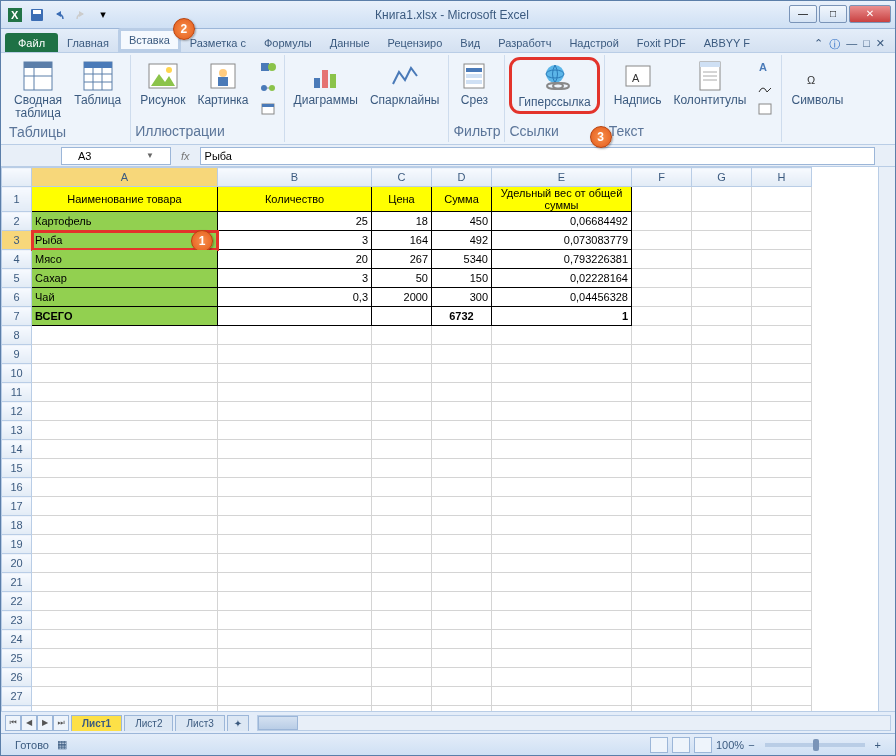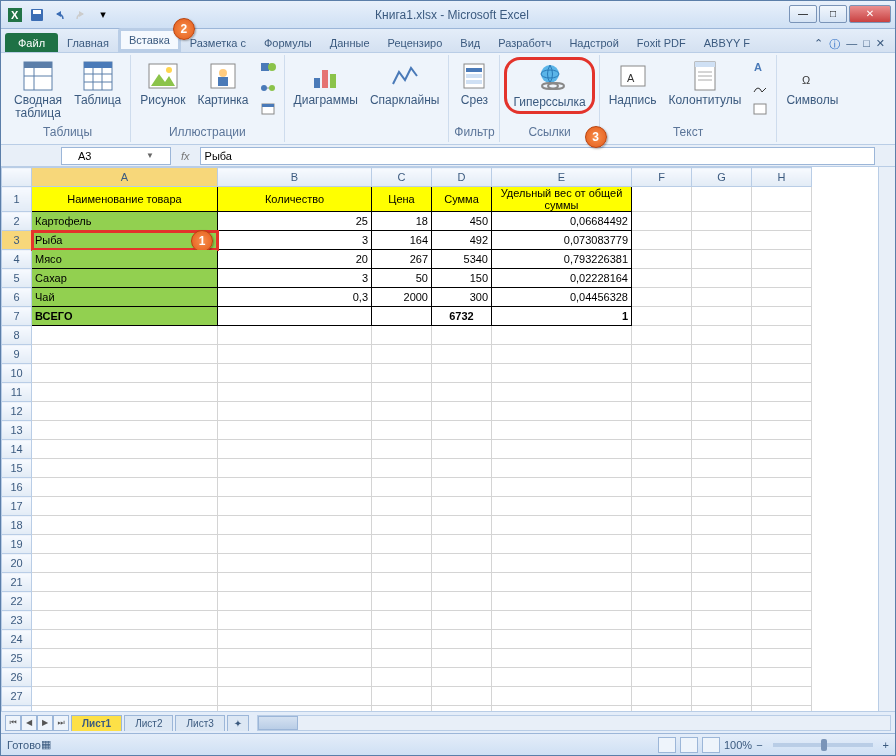--- a/index.html
+++ b/index.html
@@ -13,28 +13,28 @@
 .winbtn{width:28px;height:18px;border:1px solid #7a94b8;background:linear-gradient(#f2f7fd,#d5e3f4);display:flex;align-items:center;justify-content:center;font-size:10px;margin-left:2px;border-radius:2px}
 .winbtn.close{background:linear-gradient(#ea8f8f,#c94141);color:#fff;width:42px}
 .tabs{height:24px;background:linear-gradient(#e4edf9,#d4e1f1);display:flex;align-items:flex-end;padding:0 4px;border-bottom:1px solid #b9cde6}
 .tab{padding:3px 8px;color:#3b5a7f;font-size:11px;cursor:pointer;border:1px solid transparent;border-bottom:none}
 .tab.file{background:#1e7145;color:#fff;border-radius:3px 3px 0 0;padding:3px 12px}
 .tab.active{background:#f5f9fe;border-color:#b9cde6;border-radius:3px 3px 0 0}
 .tab-help{margin-left:auto;display:flex;gap:6px;padding-right:6px;color:#3b5a7f}
 .ribbon{height:92px;background:#eef4fb;border-bottom:1px solid #b9cde6;display:flex;padding:2px 4px}
 .group{border-right:1px solid #cedced;padding:2px 4px;display:flex;flex-direction:column;justify-content:space-between}
 .group-content{flex:1;display:flex;align-items:flex-start;gap:2px}
-.group-label{text-align:center;color:#5b7599;font-size:12px;padding:1px 0}
+.group-label{color:#5b7599;font-size:14px;padding:1px 0}
 .rbtn{display:flex;flex-direction:column;align-items:center;padding:2px 4px;border:1px solid transparent;border-radius:3px;cursor:pointer;min-width:42px}
 .rbtn-icon{width:32px;height:32px;display:flex;align-items:center;justify-content:center}
 .rbtn-label{color:#3b5a7f;font-size:12px;text-align:center;line-height:1.1;margin-top:2px}
 .small-stack{display:flex;flex-direction:column;gap:1px}
 .small-btn{display:flex;align-items:center;gap:3px;padding:1px 3px;border:1px solid transparent;border-radius:2px}
 .small-icon{width:16px;height:16px}
-.highlight-red{border:3px solid #e3332b;border-radius:16px;position:relative}
+.highlight-red{border:3px solid #e3332b;border-radius:11px;position:relative}
 .callout{position:absolute;width:22px;height:22px;background:radial-gradient(#f8904c,#e35a1a);border:1px solid #b8430e;border-radius:50%;color:#fff;font-weight:bold;display:flex;align-items:center;justify-content:center;font-size:12px;box-shadow:1px 1px 2px rgba(0,0,0,.3)}
 .namebox-row{height:22px;background:#e8eff8;display:flex;align-items:center;border-bottom:1px solid #b9cde6;padding:0 20px 0 60px;gap:4px}
 .namebox{width:110px;height:18px;background:#fff;border:1px solid #9cb6d8;padding:0 16px;display:flex;align-items:center;justify-content:space-between}
 .namebox .dd{color:#666;font-size:8px}
 .fx-label{font-style:italic;color:#777;padding:0 6px}
 .formula-bar{flex:1;height:18px;background:#fff;border:1px solid #9cb6d8;padding:0 4px;display:flex;align-items:center}
 .grid-area{flex:1;display:flex;overflow:hidden;position:relative}
 .vscroll{width:17px;background:#e8eff8;border-left:1px solid #b9cde6}
 .grid{flex:1;overflow:auto}
 table.sheet{border-collapse:collapse;table-layout:fixed}
@@ -48,21 +48,21 @@
 .sel-cell{outline:3px solid #e3332b;outline-offset:-2px;position:relative}
 .sel-th{background:#f7d77a!important}
 .sheet-tabs{height:22px;background:#e4edf9;border-top:1px solid #b9cde6;display:flex;align-items:center;padding:0 4px}
 .nav-arrows{display:flex;gap:0}
 .nav-arr{width:16px;height:16px;border:1px solid #9cb6d8;background:#eef4fb;display:flex;align-items:center;justify-content:center;font-size:8px;color:#555}
 .stab{padding:2px 10px;background:#fff;border:1px solid #9cb6d8;border-bottom:none;margin-left:2px;font-size:10px;color:#3b5a7f}
 .stab.active{font-weight:bold;background:#fde047}
 .stab.inactive{background:#dce7f4}
 .hscroll{flex:1;height:16px;background:#e8eff8;border:1px solid #b9cde6;margin-left:8px;position:relative}
 .hscroll-thumb{position:absolute;left:0;width:40px;height:14px;background:linear-gradient(#d4e1f1,#b9cde6);border:1px solid #9cb6d8}
-.statusbar{height:22px;background:linear-gradient(#e4edf9,#cfe0f4);border-top:1px solid #9cb6d8;display:flex;align-items:center;padding:0 6px;gap:0;color:#3b5a7f;font-size:10px}
+.statusbar{height:22px;background:linear-gradient(#e4edf9,#cfe0f4);border-top:1px solid #9cb6d8;display:flex;align-items:center;padding:0 14px;gap:8px;color:#3b5a7f;font-size:10px}
 .status-right{margin-left:auto;display:flex;align-items:center;gap:4px}
 .view-btn{width:18px;height:16px;border:1px solid #9cb6d8;background:#eef4fb}
 .zoom-slider{width:100px;height:4px;background:#b9cde6;position:relative;margin:0 6px}
 .zoom-thumb{position:absolute;left:48px;top:-4px;width:6px;height:12px;background:#7a94b8;border-radius:2px}
 svg{display:block}
 </style>
 </head>
 <body>
 
 <div class="window">

